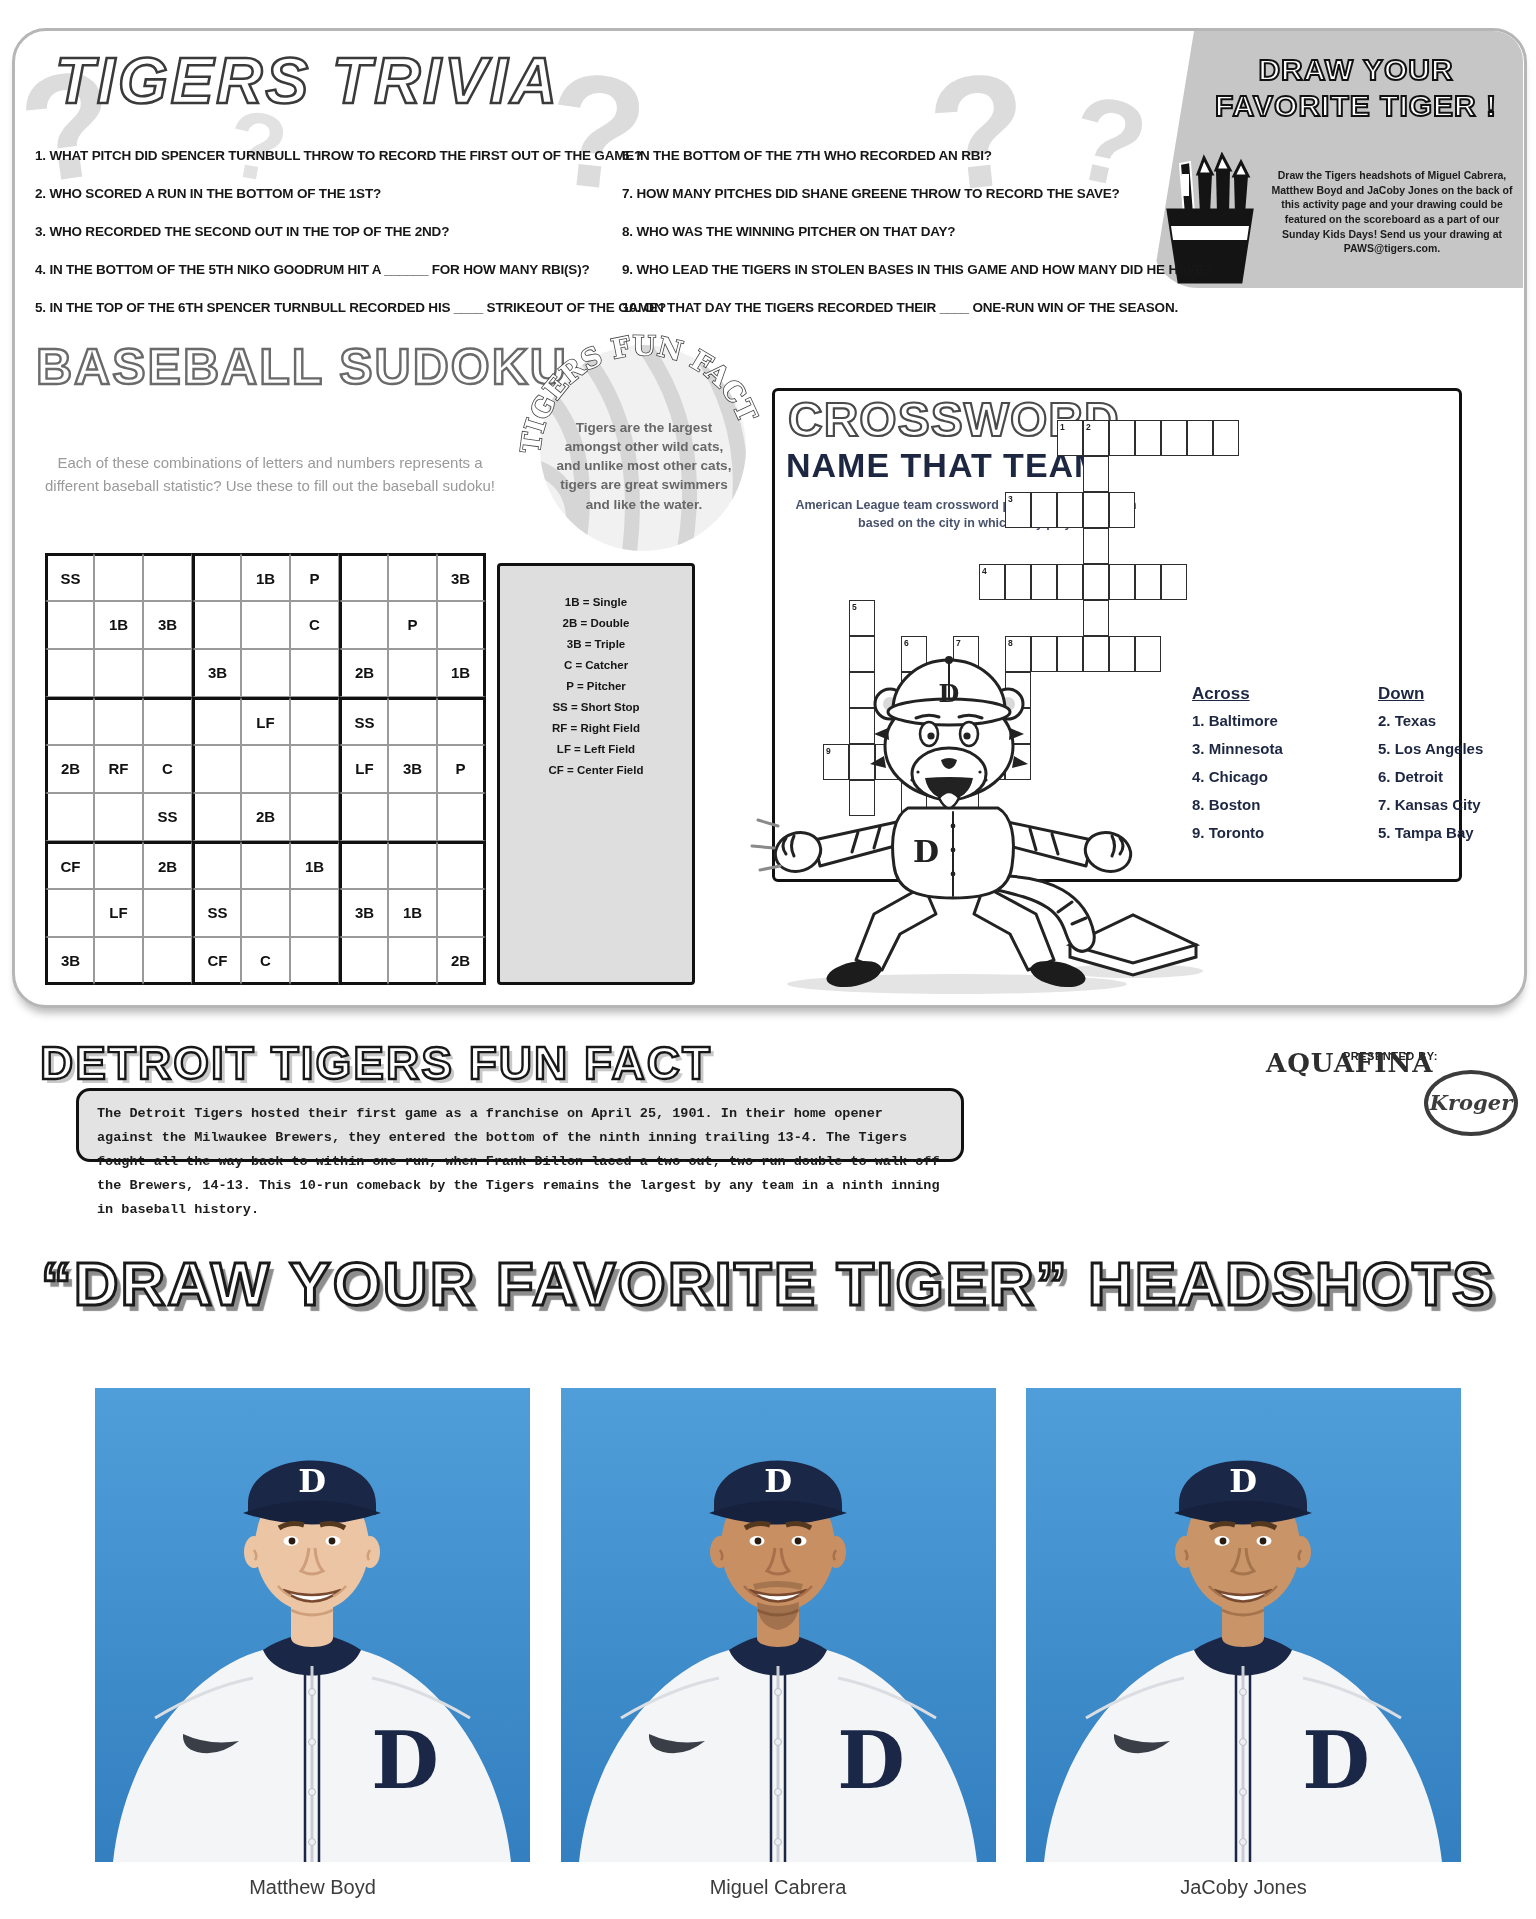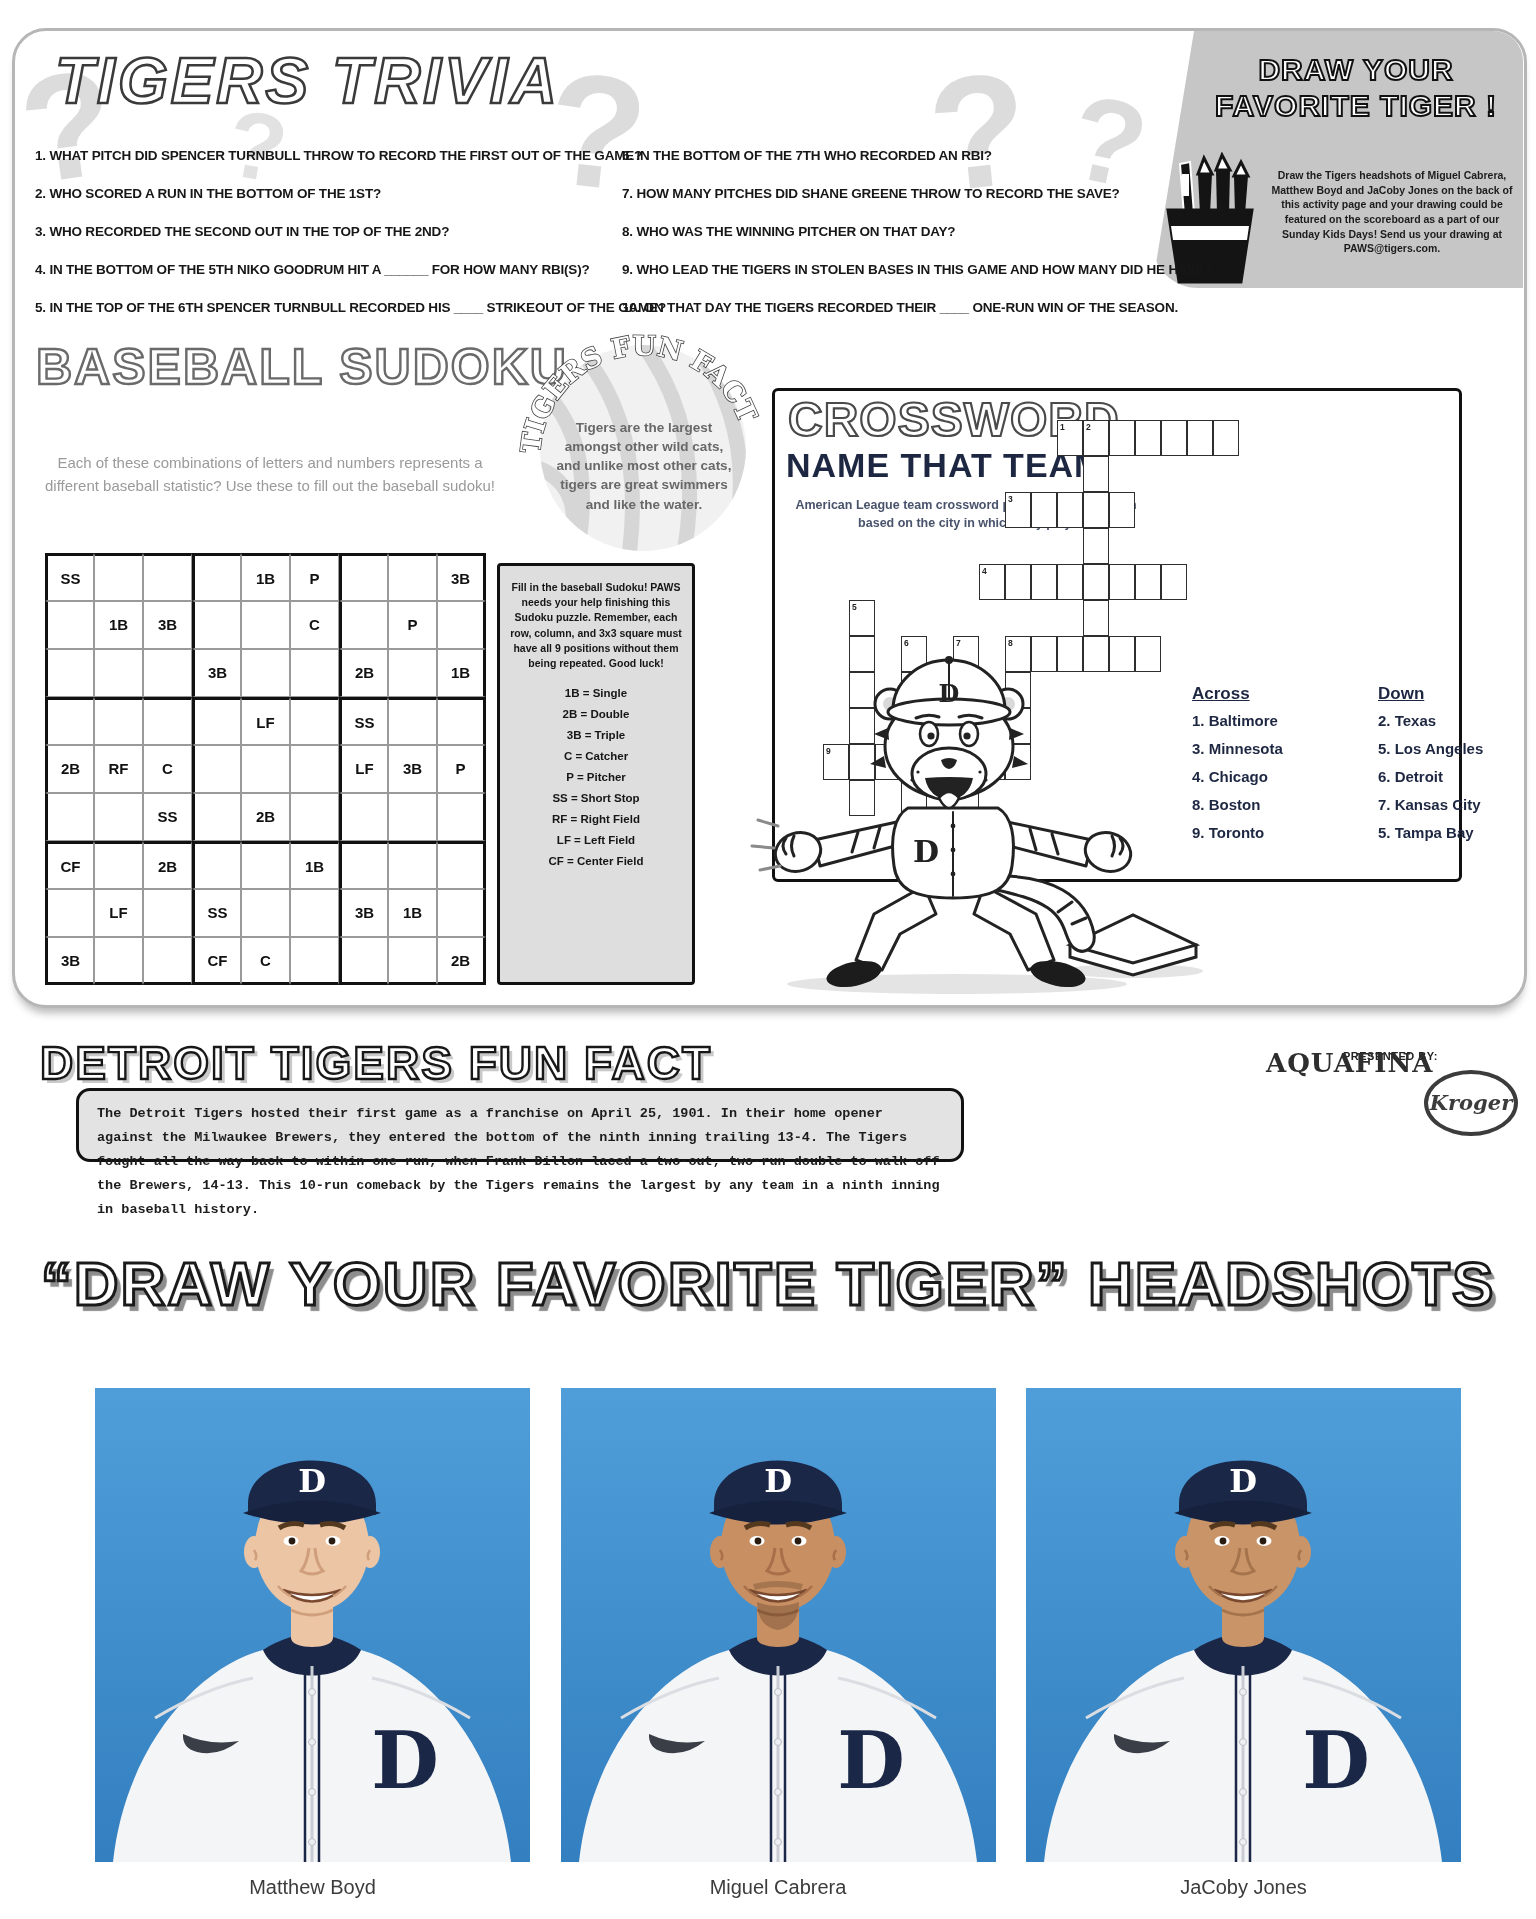--- a/index.html
+++ b/index.html
@@ -214,21 +214,20 @@
       <div class="sudoku-cell bb" style="left: 49px; top: 384px;"></div>
       <div class="sudoku-cell bb" style="left: 98px; top: 384px;"></div>
       <div class="sudoku-cell bl bb" style="left: 147px; top: 384px;">CF</div>
       <div class="sudoku-cell bb" style="left: 196px; top: 384px;">C</div>
       <div class="sudoku-cell bb" style="left: 245px; top: 384px;"></div>
       <div class="sudoku-cell bl bb" style="left: 294px; top: 384px;"></div>
       <div class="sudoku-cell bb" style="left: 343px; top: 384px;"></div>
       <div class="sudoku-cell br bb" style="left: 392px; top: 384px;">2B</div>
     </div>
   <div id="legendBox" class="abs">
-    <div id="legendIntro">Fill in the baseball Sudoku! PAWS needs your help finishing this Sudoku puzzle. Remember, each row, column, and 3x3 square must have all 9 positions without them being repeated. Good luck!</div>
     <ul id="legendList">
 
     <li>1B = Single</li>
         <li>2B = Double</li>
         <li>3B = Triple</li>
         <li>C = Catcher</li>
         <li>P = Pitcher</li>
         <li>SS = Short Stop</li>
         <li>RF = Right Field</li>
         <li>LF = Left Field</li>

